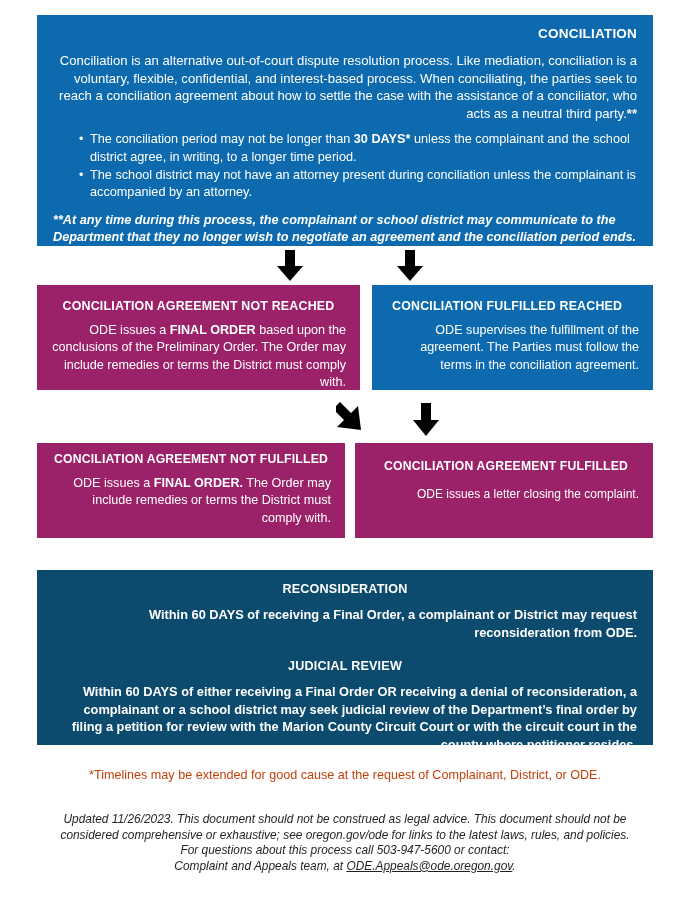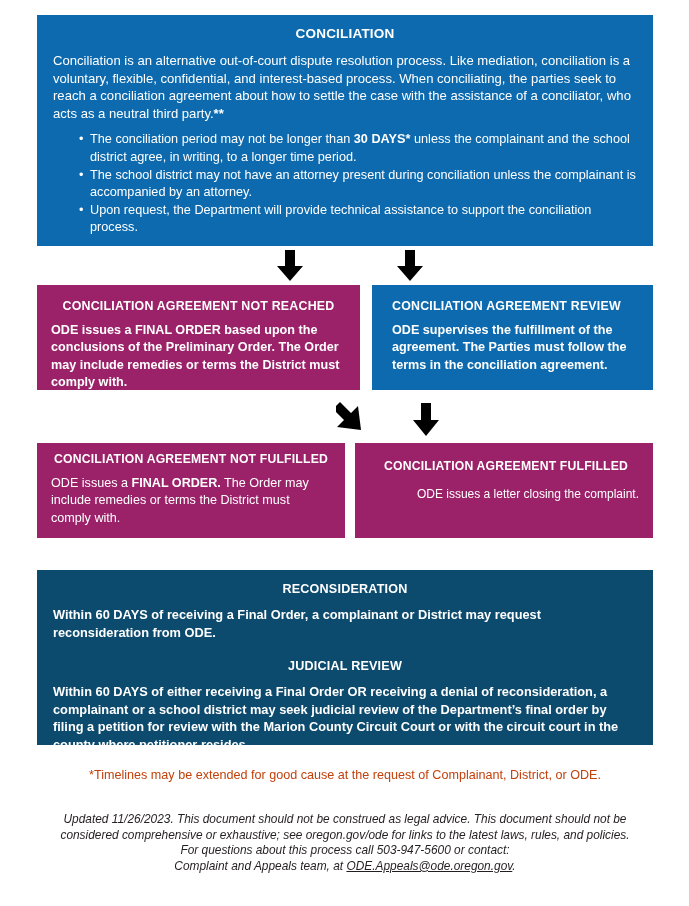--- a/index.html
+++ b/index.html
@@ -30,34 +30,35 @@
   .blue   { background: #0d6aae; }
   .magenta{ background: #9b2269; }
   .green  { background: #0c4a6e; }
 
   .box-title {
     font-weight: bold;
     text-align: center;
     letter-spacing: .2px;
   }
   .box-body {
-    text-align: left;
+    text-align: right;
   }
 
   
   #header-box {
     left: 37px;
     top: 15px;
     width: 616px;
     height: 231px;
     padding: 11px 16px 8px 16px;
   }
   #header-box .box-title {
     font-size: 13.5px;
     margin: 0 0 11px 0;
+    text-align: right;
   }
   #header-box .box-body {
     font-size: 13.1px;
     line-height: 17.6px;
   }
   #header-box ul {
     margin: 9px 0 0 0;
     padding-left: 26px;
     list-style: none;
   }
@@ -100,21 +101,20 @@
   #not-reached-box .box-title,
   #reached-box .box-title {
     font-size: 12.4px;
     margin: 0 0 9px 0;
   }
   #reached-box .box-title { text-align: left; }
   #not-reached-box .box-body,
   #reached-box .box-body {
     font-size: 12.6px;
     line-height: 17.4px;
-    font-weight: bold;
   }
 
   
   #not-fulfilled-box {
     left: 37px;
     top: 443px;
     width: 308px;
     height: 95px;
     padding: 9px 14px 8px 14px;
   }
@@ -199,43 +199,40 @@
     <div class="box-body">
       <span>Conciliation is an alternative out-of-court dispute resolution process. Like mediation, conciliation is a voluntary, flexible, confidential, and interest-based process. When conciliating, the parties seek to reach a conciliation agreement about how to settle the case with the assistance of a conciliator, who acts as a neutral third party.</span><b>**</b>
     </div>
     <ul>
       <li>
         <span>The conciliation period may not be longer than </span><b>30 DAYS*</b><span> unless the complainant and the school district agree, in writing, to a longer time period.</span>
       </li>
       <li>
         <span>The school district may not have an attorney present during conciliation unless the complainant is accompanied by an attorney.</span>
       </li>
-      <li>
-        <span>Upon request, the Department will provide technical assistance to support the conciliation process.</span>
-      </li>
     </ul>
     <div class="note">**At any time during this process, the complainant or school district may communicate to the Department that they no longer wish to negotiate an agreement and the conciliation period ends.</div>
   </div>
 
   <svg class="arrow" style="left:274px; top:250px;" width="32" height="32" viewBox="0 0 32 32">
     <polygon points="11,0 21,0 21,16 29,16 16,31 3,16 11,16" fill="#000000"></polygon>
   </svg>
   <svg class="arrow" style="left:394px; top:250px;" width="32" height="32" viewBox="0 0 32 32">
     <polygon points="11,0 21,0 21,16 29,16 16,31 3,16 11,16" fill="#000000"></polygon>
   </svg>
 
   <div class="box magenta" id="not-reached-box">
     <div class="box-title">CONCILIATION AGREEMENT NOT REACHED</div>
     <div class="box-body">
       <span>ODE issues a </span><b>FINAL ORDER</b><span> based upon the conclusions of the Preliminary Order. The Order may include remedies or terms the District must comply with.</span>
     </div>
   </div>
 
   <div class="box blue" id="reached-box">
-    <div class="box-title">CONCILIATION AGREEMENT REVIEW</div>
+    <div class="box-title">CONCILIATION FULFILLED REACHED</div>
     <div class="box-body">ODE supervises the fulfillment of the agreement. The Parties must follow the terms in the conciliation agreement.</div>
   </div>
 
   <svg class="arrow" style="left:336px; top:398px;" width="42" height="42" viewBox="0 0 42 42">
     <polygon points="38,3 31,10 42,21 35,28 24,17 17,24 14,0" fill="#000000" transform="translate(-3,4) rotate(180 21 14)"></polygon>
   </svg>
   <svg class="arrow" style="left:410px; top:403px;" width="32" height="34" viewBox="0 0 32 34">
     <polygon points="11,0 21,0 21,17 29,17 16,33 3,17 11,17" fill="#000000"></polygon>
   </svg>
 

